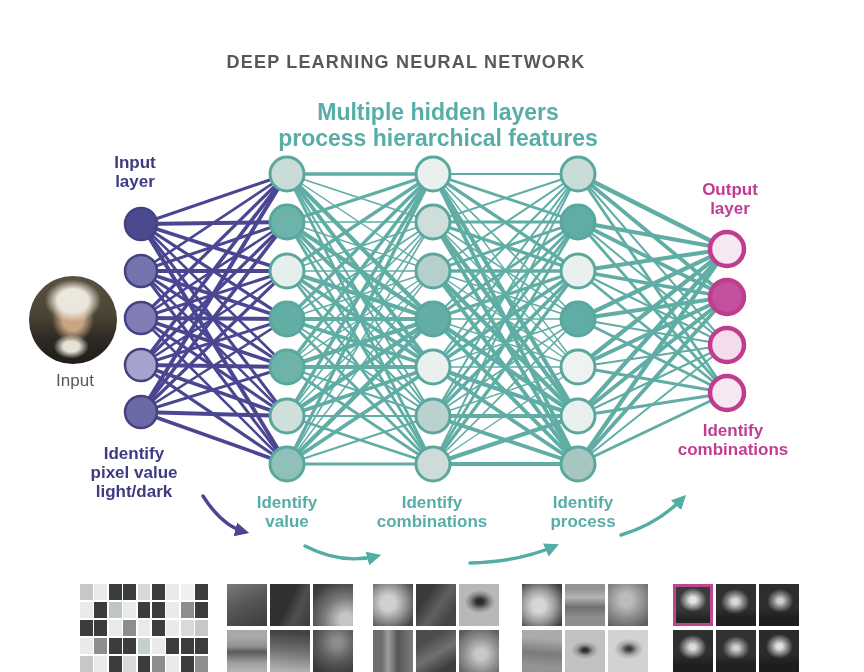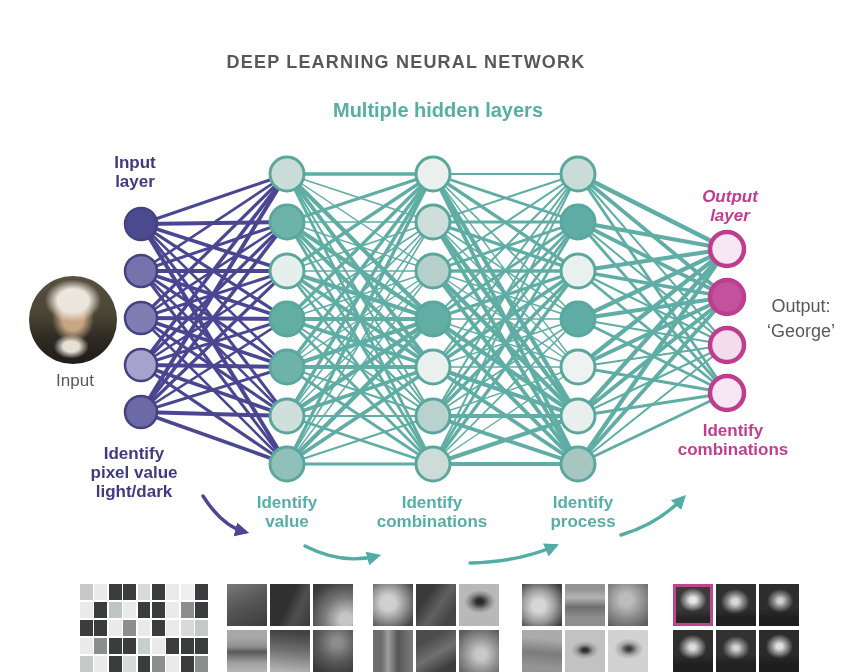--- a/index.html
+++ b/index.html
@@ -5,28 +5,28 @@
   html,body{margin:0;padding:0;background:#ffffff;}
   #canvas{
     position:relative;width:864px;height:672px;background:#ffffff;overflow:hidden;
     font-family:"Liberation Sans", sans-serif;
     margin-top:32px;
   }
   #net-svg{position:absolute;left:0;top:0;width:864px;height:672px;}
   .lbl{position:absolute;text-align:center;font-weight:bold;line-height:1.13;}
   .ln{display:block;}
   .title{left:0;width:812px;top:20px;font-size:18px;color:#57585a;letter-spacing:1.2px;}
-  .subtitle{left:238px;width:400px;top:67px;font-size:20px;color:#56aea6;}
+  .subtitle{left:238px;width:400px;top:67px;font-size:23px;color:#56aea6;}
   .lbl-input-layer{left:85px;width:100px;top:121px;font-size:17px;color:#3f3b80;}
   .lbl-input{left:25px;width:100px;top:339px;font-size:17px;color:#58595b;font-weight:normal;}
   .lbl-pixel{left:58px;width:152px;top:412px;font-size:17px;color:#3f3b80;}
   .lbl-edges{left:237px;width:100px;top:461px;font-size:17px;color:#56aea6;}
   .lbl-comb-edges{left:356px;width:152px;top:461px;font-size:17px;color:#56aea6;}
   .lbl-features{left:533px;width:100px;top:461px;font-size:17px;color:#56aea6;}
-  .lbl-output-layer{left:680px;width:100px;top:155px;font-size:17px;color:#c13d92;font-style:italic;}
+  .lbl-output-layer{left:680px;width:100px;top:148px;font-size:17px;color:#c13d92;}
   .lbl-output-value{left:745px;width:112px;top:262px;font-size:18px;color:#58595b;font-weight:normal;line-height:1.4;}
   .lbl-comb-features{left:657px;width:152px;top:389px;font-size:17px;color:#c13d92;}
   #portrait{
     position:absolute;left:29px;top:244px;width:88px;height:88px;border-radius:50%;
     background:
       radial-gradient(ellipse 32% 24% at 50% 28%, #ece7dc 55%, rgba(236,231,220,0) 100%),
       radial-gradient(ellipse 24% 28% at 50% 48%, #c8a583 50%, rgba(200,165,131,0) 100%),
       radial-gradient(ellipse 20% 14% at 48% 80%, #e6e1d6 45%, rgba(230,225,214,0) 100%),
       linear-gradient(180deg, #5a5140 0%, #4a4434 45%, #2d2923 72%, #1f1d1a 100%);
   }
@@ -249,20 +249,21 @@
       <path d="M 305,514 Q 342,533 377,524" stroke="#53ada4" marker-end="url(#ah-teal)"></path>
       <path d="M 470,531 Q 518,530 555,514" stroke="#53ada4" marker-end="url(#ah-teal)"></path>
       <path d="M 621,503 Q 658,492 683,466" stroke="#53ada4" marker-end="url(#ah-teal)"></path>
     </g>
   </svg>
 
   <div class="lbl title">DEEP LEARNING NEURAL NETWORK</div>
 
   <div class="lbl subtitle">
     <span class="ln">Multiple hidden layers</span>
+    <span class="ln">process hierarchical features</span>
   </div>
 
   <div class="lbl lbl-input-layer">
     <span class="ln">Input</span>
     <span class="ln">layer</span>
   </div>
 
   <div id="portrait"></div>
 
   <div class="lbl lbl-input">Input</div>
@@ -286,24 +287,20 @@
   <div class="lbl lbl-features">
     <span class="ln">Identify</span>
     <span class="ln">process</span>
   </div>
 
   <div class="lbl lbl-output-layer">
     <span class="ln">Output</span>
     <span class="ln">layer</span>
   </div>
 
-  <div class="lbl lbl-output-value">
-    <span class="ln">Output:</span>
-    <span class="ln">‘George’</span>
-  </div>
 
   <div class="lbl lbl-comb-features">
     <span class="ln">Identify</span>
     <span class="ln">combinations</span>
   </div>
 
   <div class="strip" style="left: 80px; width: 128px;">
     <div class="strip-grid" style="grid-template-columns: repeat(9, 1fr); gap: 1.5px;">
         <div class="cell" style="background: rgb(198, 200, 199);"></div>
         <div class="cell" style="background: rgb(233, 234, 233);"></div>

